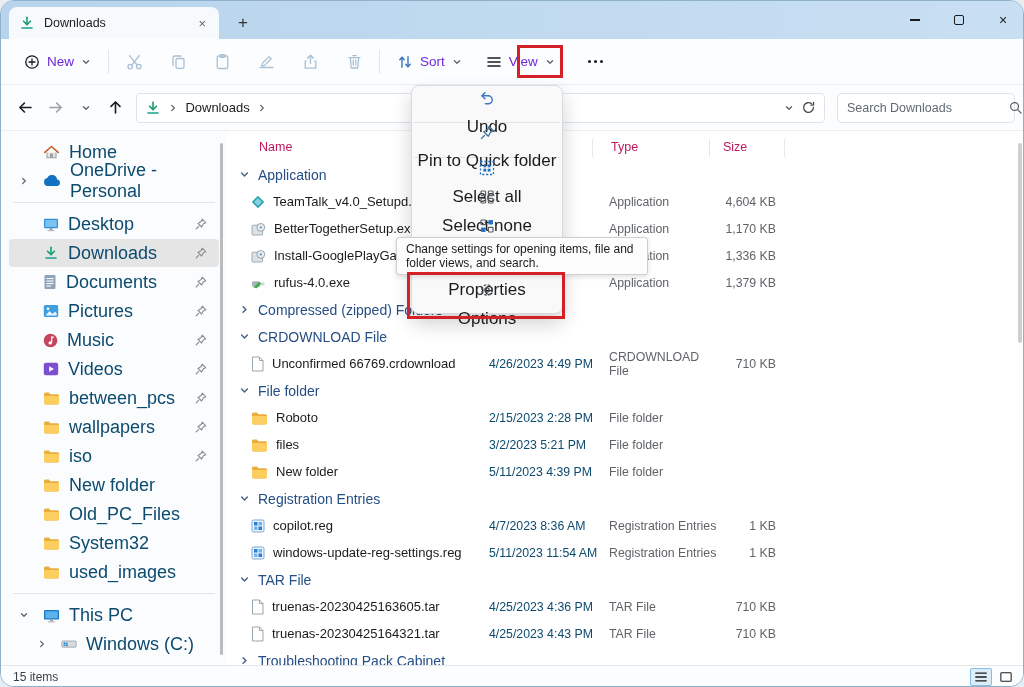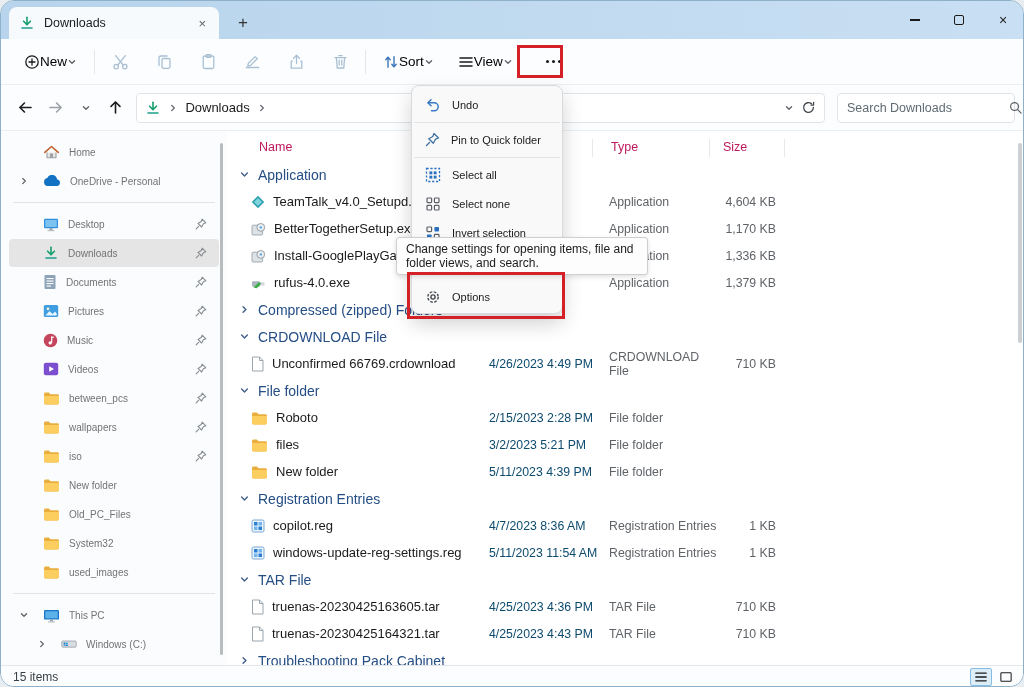--- a/index.html
+++ b/index.html
@@ -20,22 +20,22 @@
              display:flex; align-items:center; justify-content:center; }
   #win-controls { right:0; top:0; height:38px; display:flex; align-items:center; }
   .win-btn { width:44px; height:38px; display:flex; align-items:center; justify-content:center;
              color:#1b1b1b; font-size:14px; }
   .min-glyph { width:10px; height:1.2px; background:#1b1b1b; display:inline-block; }
   .max-glyph { width:10px; height:10px; border:1.2px solid #1b1b1b; border-radius:2px; display:inline-block; }
 
   
   #toolbar { left:0; top:38px; width:1024px; height:46px; background:#fbfdfe;
              border-bottom:1px solid #eceff1; display:flex; align-items:center; padding:0 14px; }
-  .tb-btn { display:flex; align-items:center; padding:6px 9px; border-radius:4px;
-            font-size:13.5px; color:#000000; }
+  .tb-btn { display:flex; align-items:center; gap:7px; padding:6px 9px; border-radius:4px;
+            font-size:13.5px; color:#6d28d9; }
   .tb-sep { width:1px; height:24px; background:#e3e7ea; margin:0 8px; }
   .tb-ico { width:34px; height:32px; display:flex; align-items:center; justify-content:center; }
   #more-btn { width:36px; height:30px; display:flex; align-items:center; justify-content:center; gap:3px; }
   #more-btn i { width:3px; height:3px; border-radius:50%; background:#1b1b1b; display:block; }
 
   
   #address-row { left:0; top:84px; width:1024px; height:46px; background:#fbfdfe;
                  border-bottom:1px solid #eceff1; display:flex; align-items:center; padding:0 10px; }
   .nav-btn { width:30px; height:30px; display:flex; align-items:center; justify-content:center; }
   #address-box { margin-left:6px; width:692px; height:30px; background:#fff; border:1px solid #e0e4e8;
@@ -44,21 +44,21 @@
   #address-spacer { flex:1; }
   #search-box { margin-left:12px; width:178px; height:30px; background:#fff; border:1px solid #e0e4e8;
                 border-radius:4px; display:flex; align-items:center; padding:0 9px; }
   #search-input { border:none; outline:none; flex:1; font-size:12.5px; color:#1b1b1b;
                   font-family:"Liberation Sans",sans-serif; background:transparent; }
   #search-input::placeholder { color:#5f6a72; }
 
   
   #sidebar { left:0; top:130px; width:226px; height:534px; overflow:hidden; padding-top:6px; }
   .side-item { position:relative; margin:1px 8px; height:28px; border-radius:4px;
-               display:flex; align-items:center; padding-left:34px; gap:9px; font-size:10px; color:#737373; }
+               display:flex; align-items:center; padding-left:34px; gap:9px; font-size:18px; color:#0c4a6e; }
   .side-item.selected { background:#e5e5e5; }
   .side-item .expander { position:absolute; left:10px; top:9px; }
   .side-item.indent { padding-left:52px; }
   .side-item.indent .expander { left:28px; }
   .side-pin { position:absolute; right:12px; top:8px; }
   .side-sep { height:1px; background:#e2e4e6; margin:7px 12px; }
   #side-scrollbar { left:219px; top:142px; width:3px; height:512px; background:#b9bcbf; border-radius:2px; }
 
   
   #main { left:226px; top:130px; width:798px; height:534px; background:#fff; }
@@ -85,21 +85,21 @@
   #view-toggles { position:absolute; right:8px; top:2px; display:flex; gap:3px; }
   .vt { width:22px; height:18px; display:flex; align-items:center; justify-content:center;
         border:1px solid transparent; border-radius:2px; }
   .vt.selected { background:#dcedf8; border-color:#85bde4; }
 
   
   #menu { left:410px; top:84px; width:152px; height:229px; background:#f9f9f9;
           border:1px solid #d8dadc; border-radius:8px; box-shadow:0 10px 20px rgba(0,0,0,.18);
           padding:4px 0; z-index:20; }
   .menu-item { display:flex; align-items:center; gap:11px; height:29px; padding:0 13px;
-               font-size:11px; color:#1b1b1b; white-space:nowrap; }
+               font-size:17px; color:#1b1b1b; white-space:nowrap;flex-direction:column; }
   .menu-sep { height:1px; background:#e4e4e4; margin:2.5px 2px; }
   #tooltip { left:395px; top:236px; max-width:252px; background:#fdfdfd; border:1px solid #cfcfcf;
              border-radius:3px; box-shadow:0 2px 5px rgba(0,0,0,.12); padding:4px 9px;
              font-size:12px; line-height:14.2px; color:#1b1b1b; z-index:30; }
   .redbox { border:3px solid #d42127; z-index:40; pointer-events:none; }
   #redbox-more { left:516px; top:44px; width:46px; height:33px; }
   #redbox-options { left:406px; top:271px; width:158px; height:47px; border-width:3.5px; }
 </style>
 </head>
 <body>

